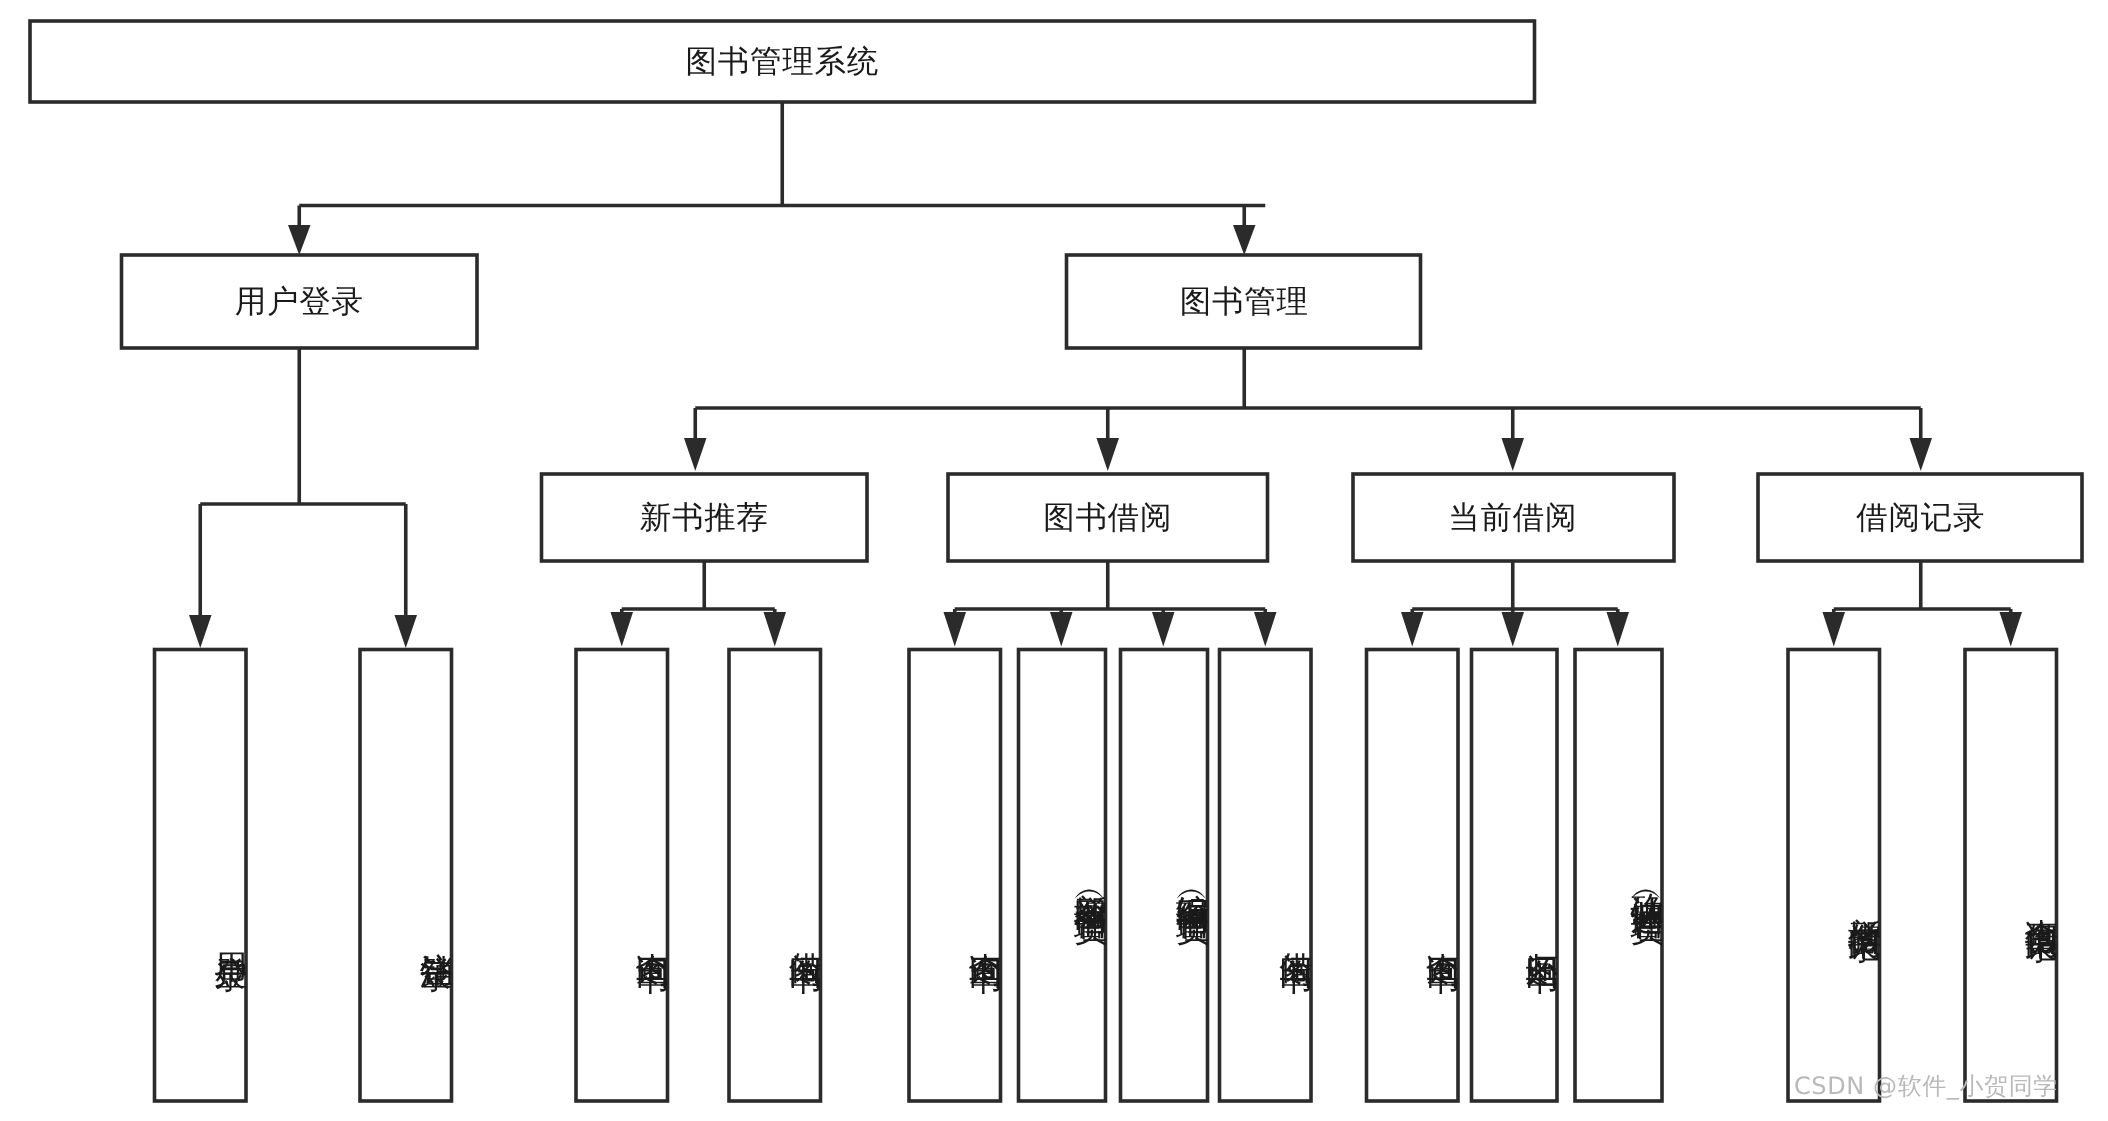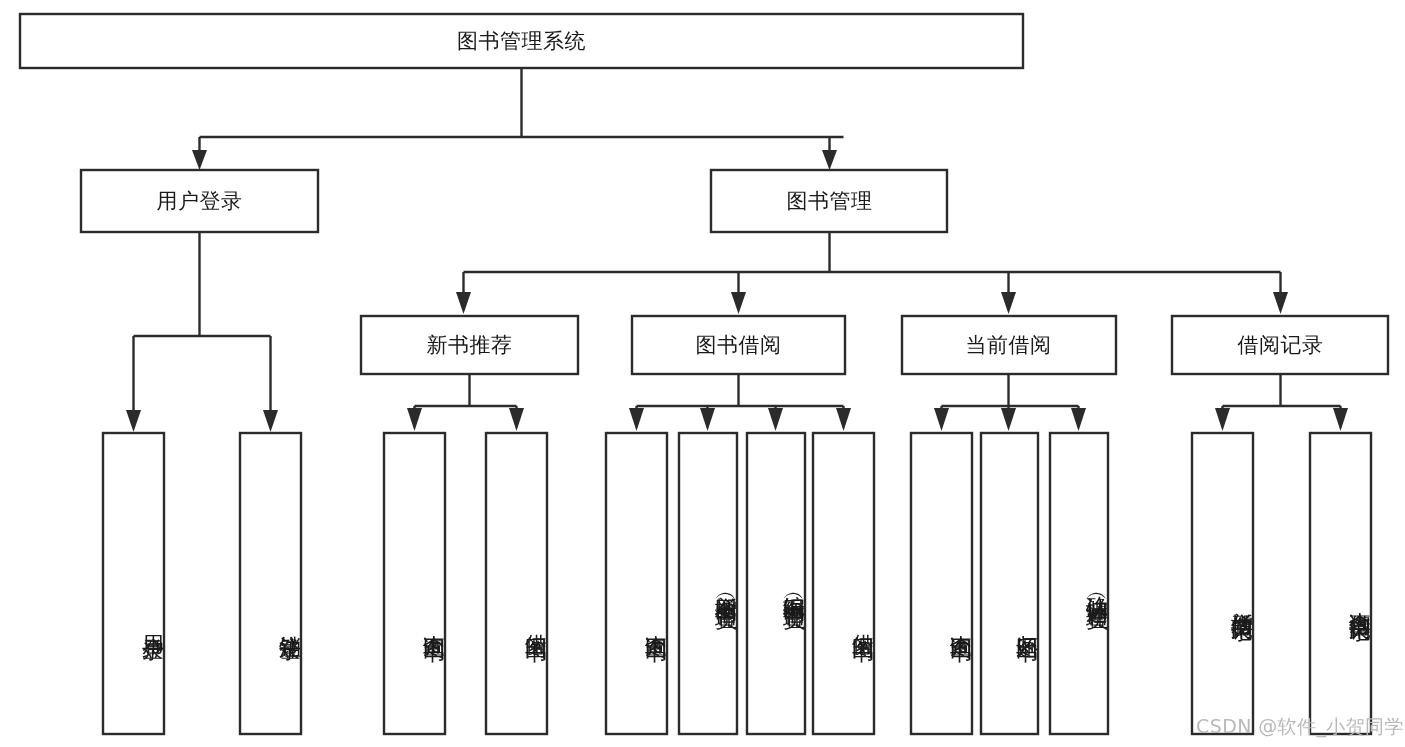--- a/index.html
+++ b/index.html
@@ -64,21 +64,21 @@
     letter-spacing: 2px;
     display: flex;
     align-items: flex-start;
     justify-content: center;
     white-space: nowrap;
     pointer-events: none;
   }
   .watermark {
     position: absolute;
     font-family: "DejaVu Sans", "Liberation Sans", sans-serif;
-    font-size: 19px;
+    font-size: 16px;
     color: #b9b9b9;
     white-space: nowrap;
     letter-spacing: 0.4px;
   }
 </style>
 </head>
 <body>
 
 <div id="diagram-root">
 

